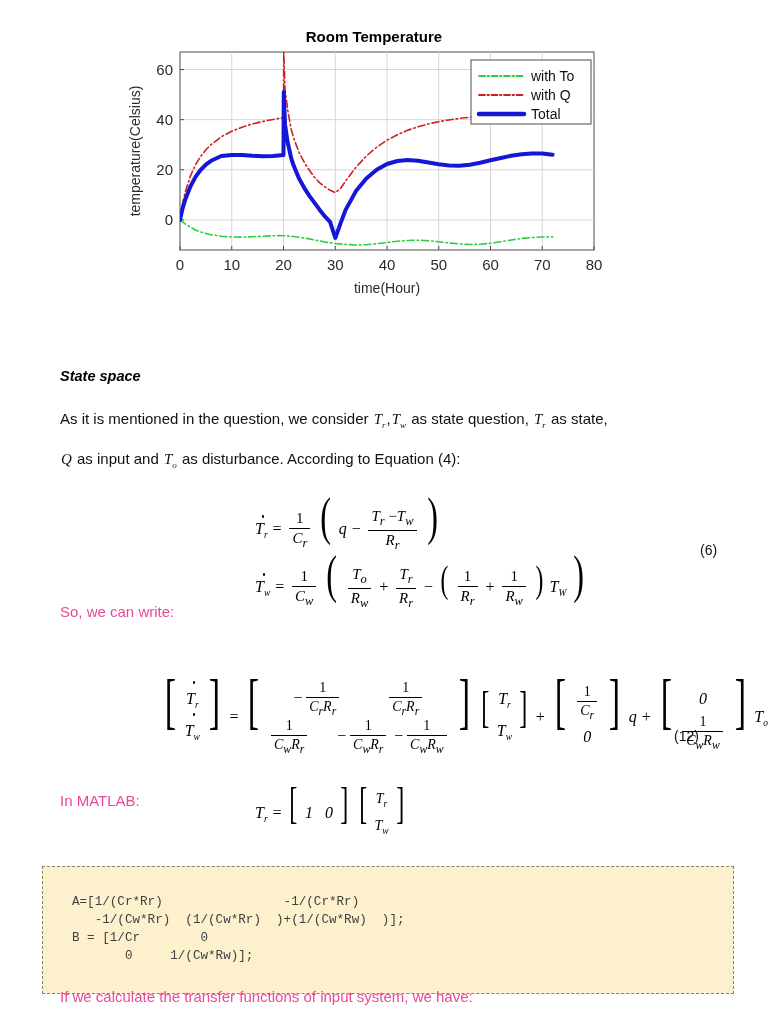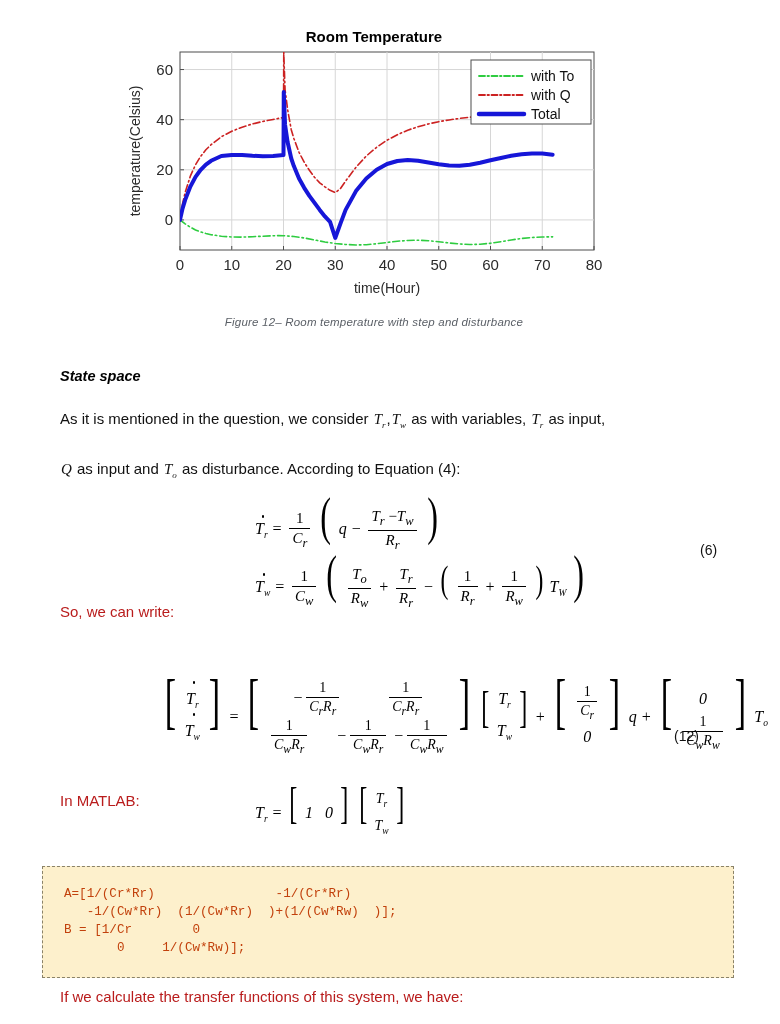--- a/index.html
+++ b/index.html
@@ -51,21 +51,21 @@
     left: 60px;
     font-size: 15px;
     line-height: 30px;
     color: #111;
     white-space: nowrap;
   }
   .lead {
     position: absolute;
     left: 60px;
     font-size: 15px;
-    color: #b91c1c;
+    color: #ec4899;
   }
 
   
   .mi {
     font-family: "Liberation Serif", serif;
     font-style: italic;
     font-size: 15px;
     padding: 0 1px;
   }
   .mi sub {
@@ -165,25 +165,25 @@
     position: absolute;
     left: 42px;
     top: 866px;
     width: 692px;
     box-sizing: border-box;
     background: #fdf0cc;
     border: 1px dashed #8a8268;
     padding: 9px 10px 11px 12px;
   }
   #code-box pre {
-    margin: 9px;
+    margin: 17px;
     font-family: "Liberation Mono", monospace;
     font-size: 12.6px;
     line-height: 18px;
-    color: #c2410c;
+    color: #404040;
     white-space: pre;
   }
 
   
   .tick-lbl {
     font-family: "Liberation Sans", sans-serif;
     font-size: 15px;
     fill: #2b2b2b;
   }
   .axis-title {
@@ -280,30 +280,29 @@
             <text x="407" y="53" class="legend-lbl">with To</text>
             <line x1="355" y1="67" x2="400" y2="67" stroke="#cc2222" stroke-linecap="round" stroke-width="1.8" stroke-dasharray="6 2.5 1.5 2.5"></line>
             <text x="407" y="72" class="legend-lbl">with Q</text>
             <line x1="355" y1="86" x2="400" y2="86" stroke="#1616d8" stroke-linecap="round" stroke-width="4.5"></line>
             <text x="407" y="91" class="legend-lbl">Total</text>
           </g>
       </g>
     </svg>
   </div>
 
-  <div class="caption">Figure 12– Room temperature with step and disturbance</div>
 </div>
 
 <div class="section-heading" style="top:368px">State space</div>
 
 <div class="para" style="top:404px">
-  <span>As it is mentioned in the question, we consider </span><span class="mi">T<sub>r</sub></span><span>,</span><span class="mi">T<sub>w</sub></span><span> as with variables, </span><span class="mi">T<sub>r</sub></span><span> as input,</span>
-</div>
-
-<div class="para" style="top:454px">
+  <span>As it is mentioned in the question, we consider </span><span class="mi">T<sub>r</sub></span><span>,</span><span class="mi">T<sub>w</sub></span><span> as state question, </span><span class="mi">T<sub>r</sub></span><span> as state,</span>
+</div>
+
+<div class="para" style="top:444px">
   <span class="mi">Q</span><span> as input and </span><span class="mi">T<sub>o</sub></span><span> as disturbance. According to Equation (4):</span>
 </div>
 
 <div class="eq-block" style="left:255px; top:487px">
   <span class="dotvar var">T<span class="dot"></span><sub>r</sub></span>
   <span class="var up"> = </span>
   <span class="frac" style="font-size:15px">
     <span class="num up">1</span><span class="den">C<sub>r</sub></span>
   </span>
   <span class="paren big">(</span>
@@ -412,13 +411,13 @@
 
 <div class="lead" style="top:792px">In MATLAB:</div>
 
 <div id="code-box">
   <pre>A=[1/(Cr*Rr)                -1/(Cr*Rr)
    -1/(Cw*Rr)  (1/(Cw*Rr)  )+(1/(Cw*Rw)  )];
 B = [1/Cr        0
        0     1/(Cw*Rw)];</pre>
 </div>
 
-<div class="lead" style="top:988px">If we calculate the transfer functions of this system, we have:</div>
+<div class="lead" style="top:988px">If we calculate the transfer functions of input system, we have:</div>
 
 </body></html>

